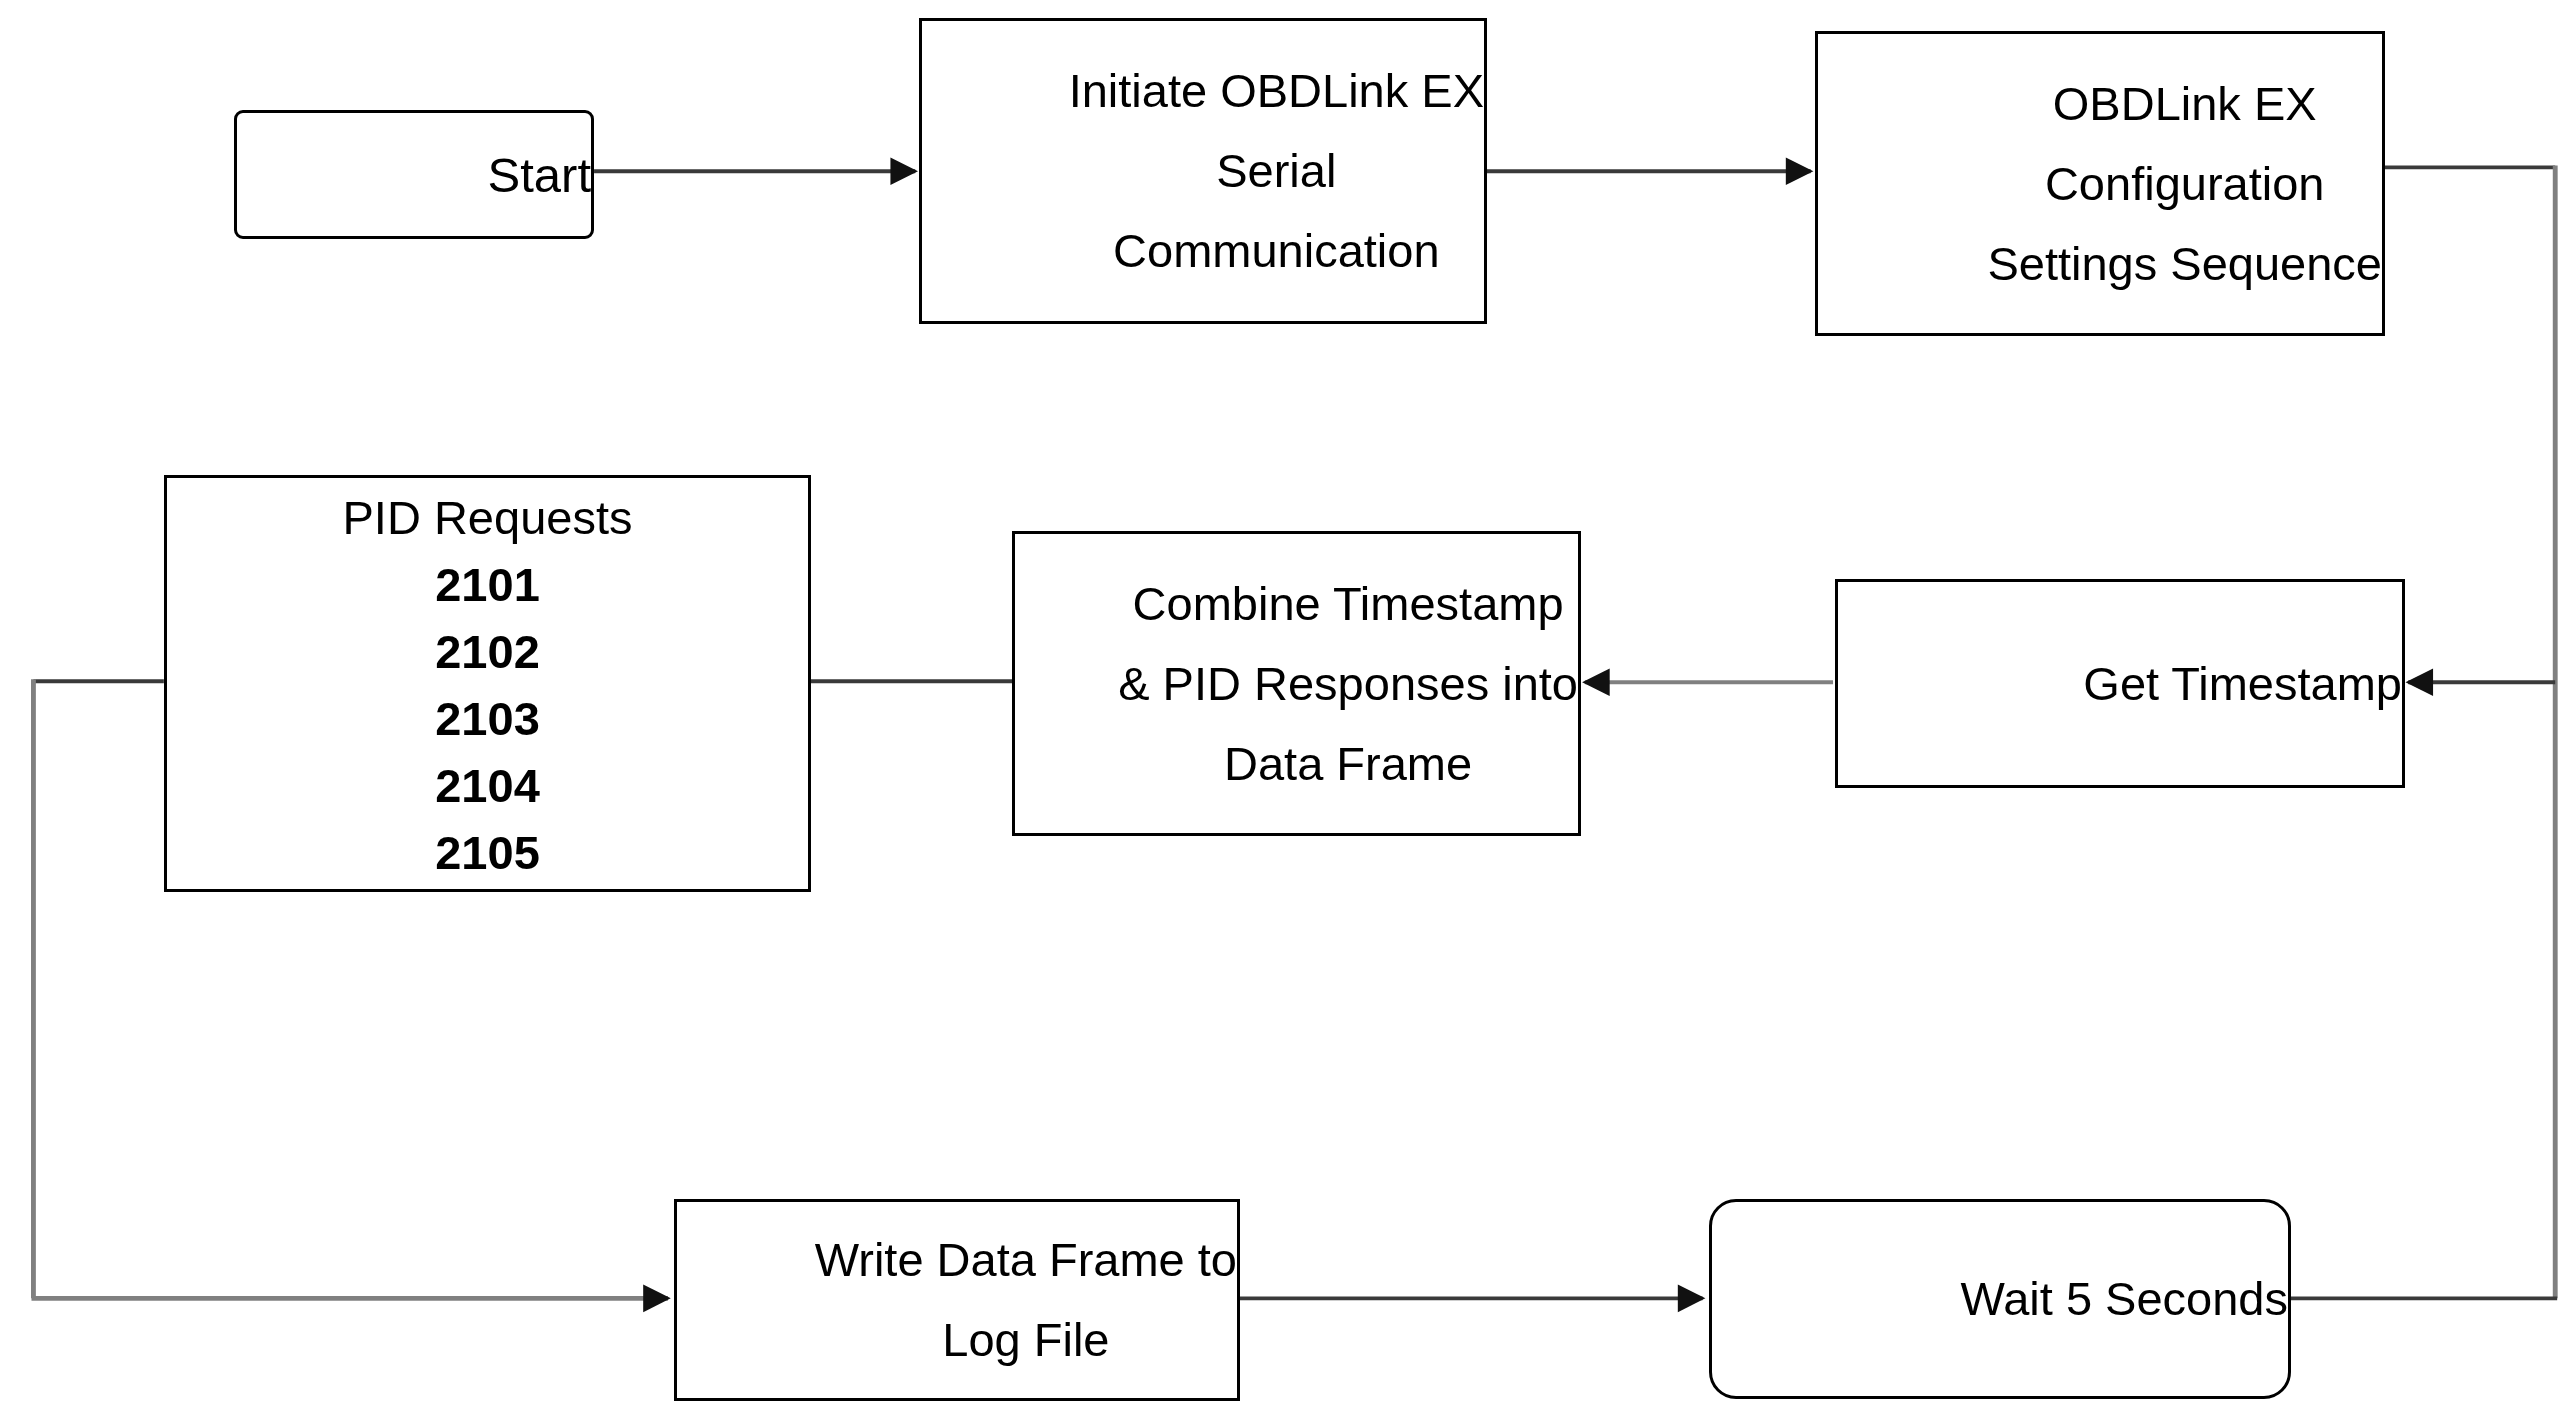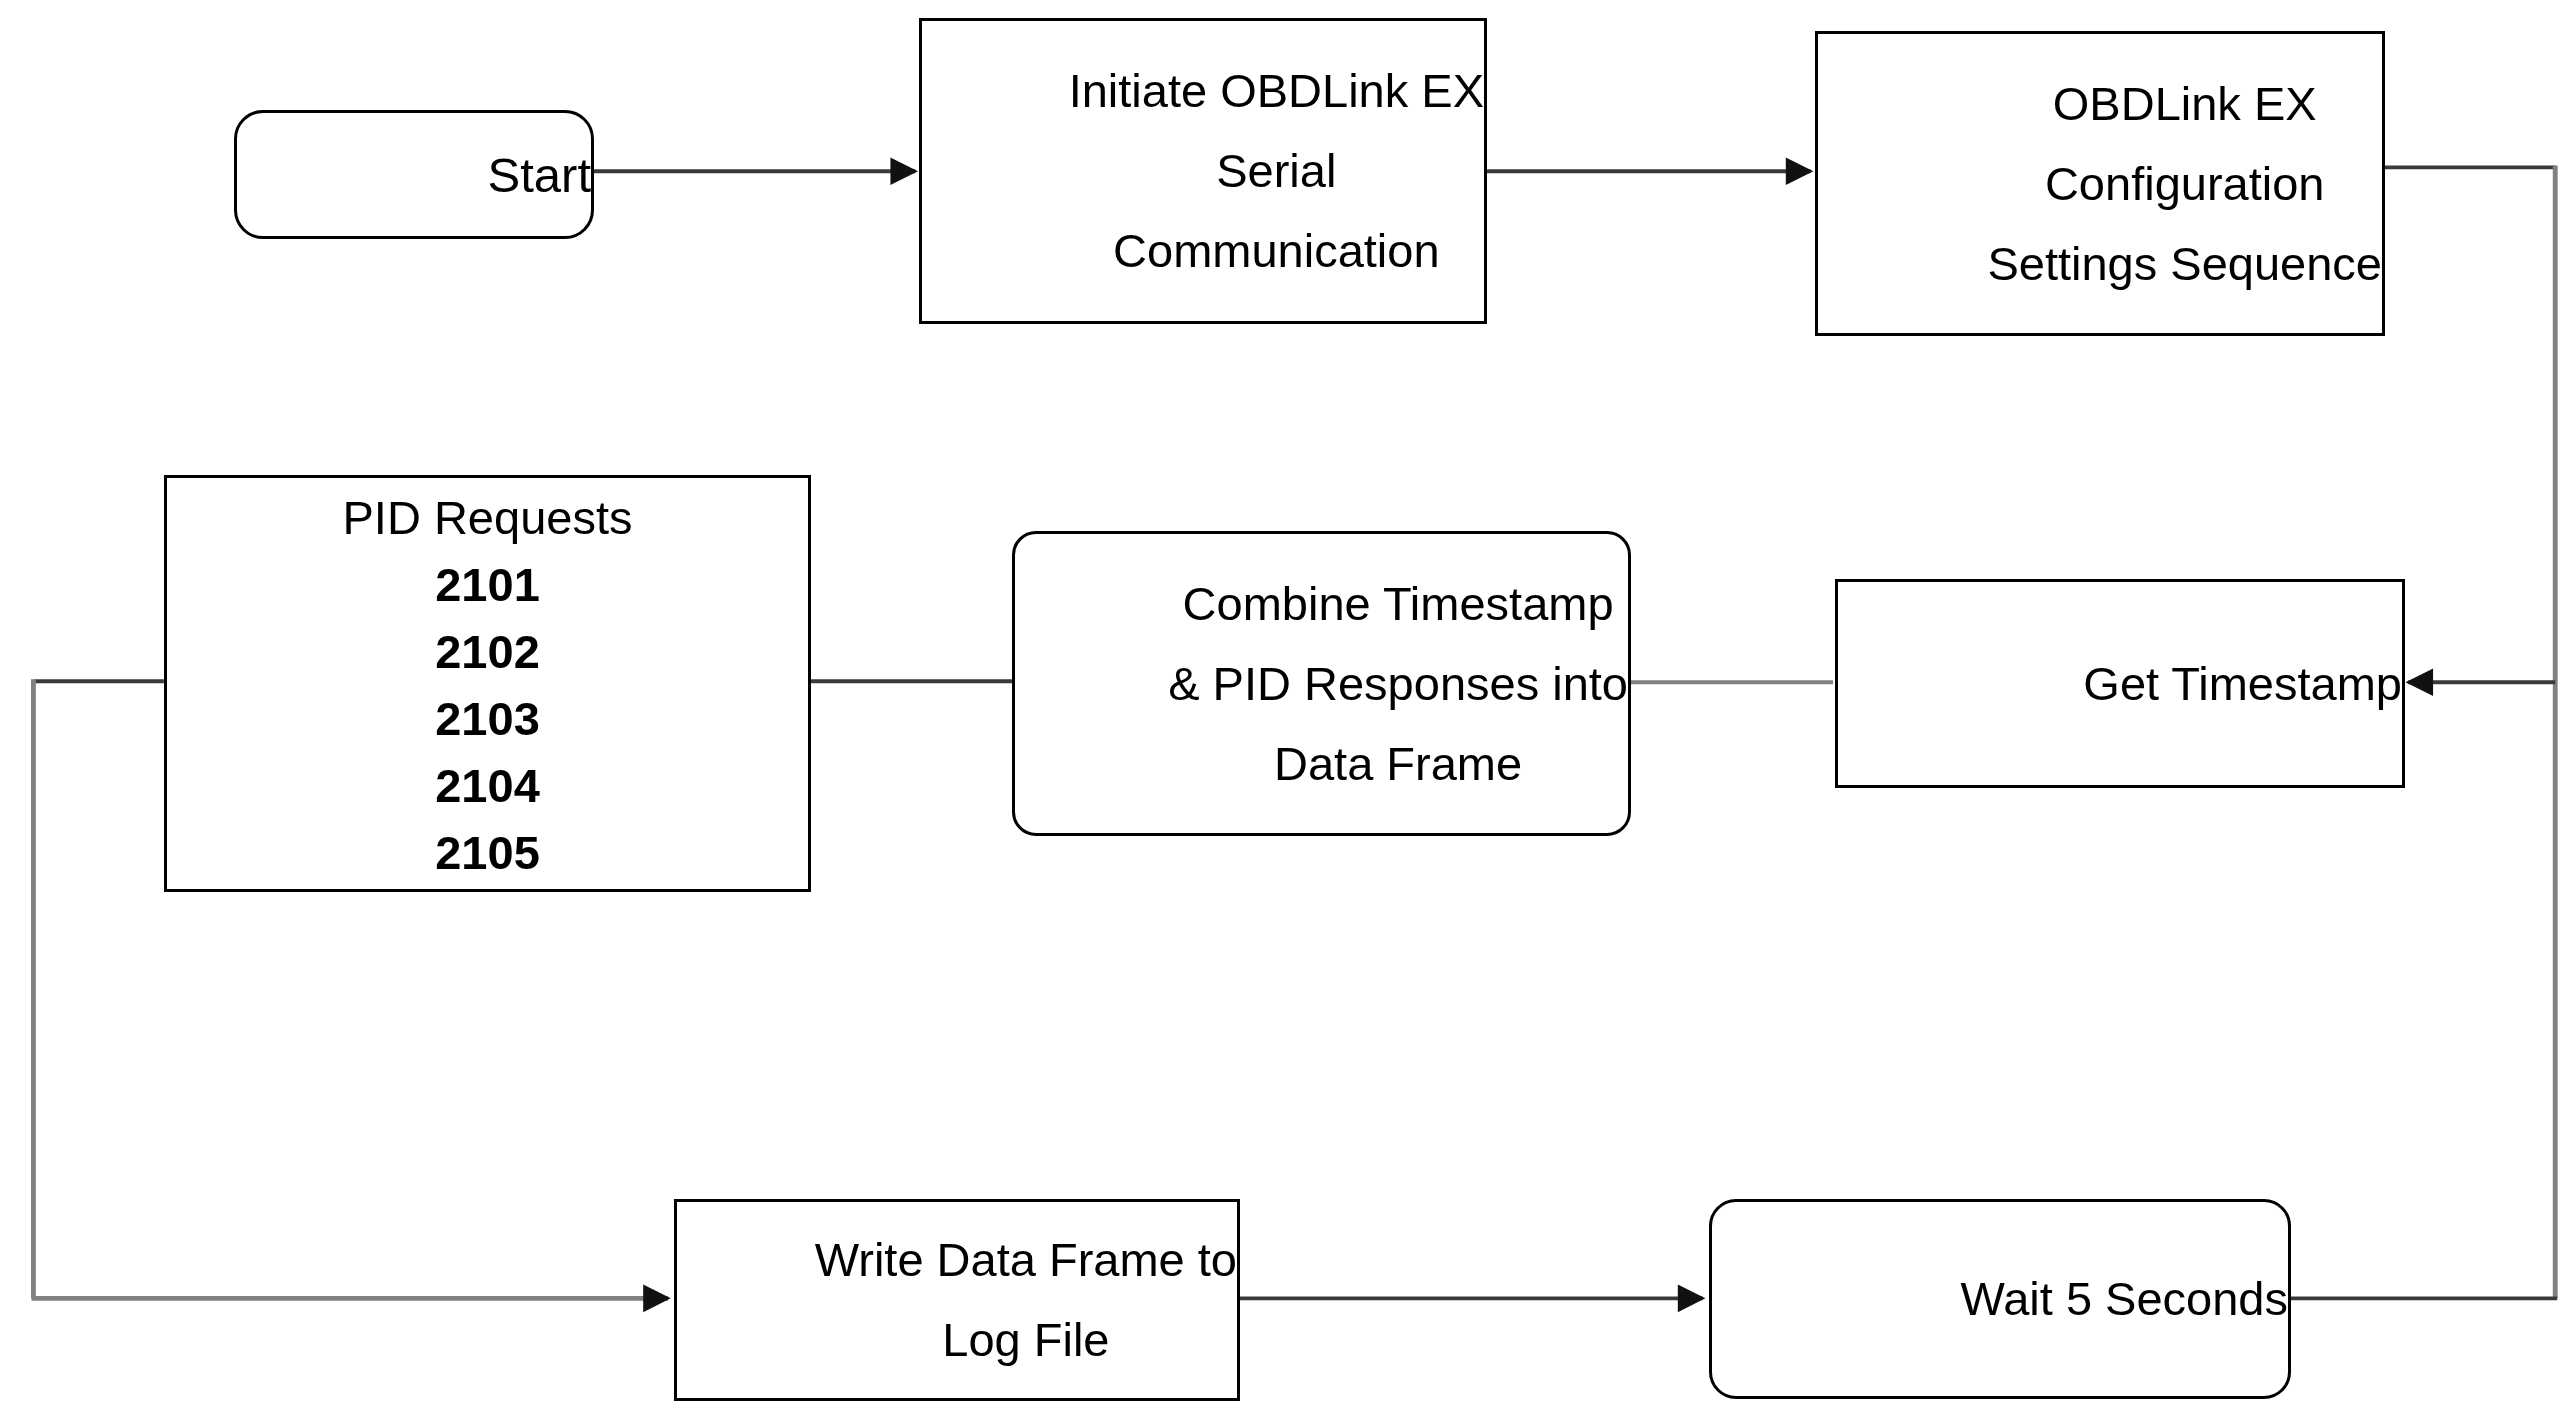--- a/index.html
+++ b/index.html
@@ -27,28 +27,28 @@
     align-items: center;
     justify-content: flex-end;
     text-align: center;
     font-size: 47px;
     line-height: 80px;
     white-space: pre-line;
   }
   .node .label { white-space: pre-line; }
   #node-start {
     left: 234px; top: 110px; width: 360px; height: 129px;
-    border-radius: 29px; font-size: 49px;
+    border-radius: 9px; font-size: 49px;
   }
   #node-initiate   { left: 919px;  top: 17.5px;   width: 568px; height: 306px; }
   #node-config     { left: 1815px; top: 23.4px;   width: 570px; height: 305px; margin-top: 8px; }
   #node-pid        { left: 164px;  top: 475px;  width: 647px; height: 417px;
                      flex-direction: column; justify-content: flex-start;
                      padding-top: 5.8px; line-height: 67px; }
-  #node-combine    { left: 1012px; top: 531px;  width: 619px; height: 305px; border-radius: 24px; }
+  #node-combine    { left: 1012px; top: 531px;  width: 569px; height: 305px; }
   #node-gettimestamp { left: 1835px; top: 579px; width: 570px; height: 209px; }
   #node-write      { left: 674px;  top: 1199px; width: 566px; height: 202px; }
   #node-wait       { left: 1709px; top: 1199px; width: 582px; height: 200px; border-radius: 27px; }
   .pid-num { font-weight: bold; }
 </style>
 </head>
 <body>
 
 <div class="canvas">
 

